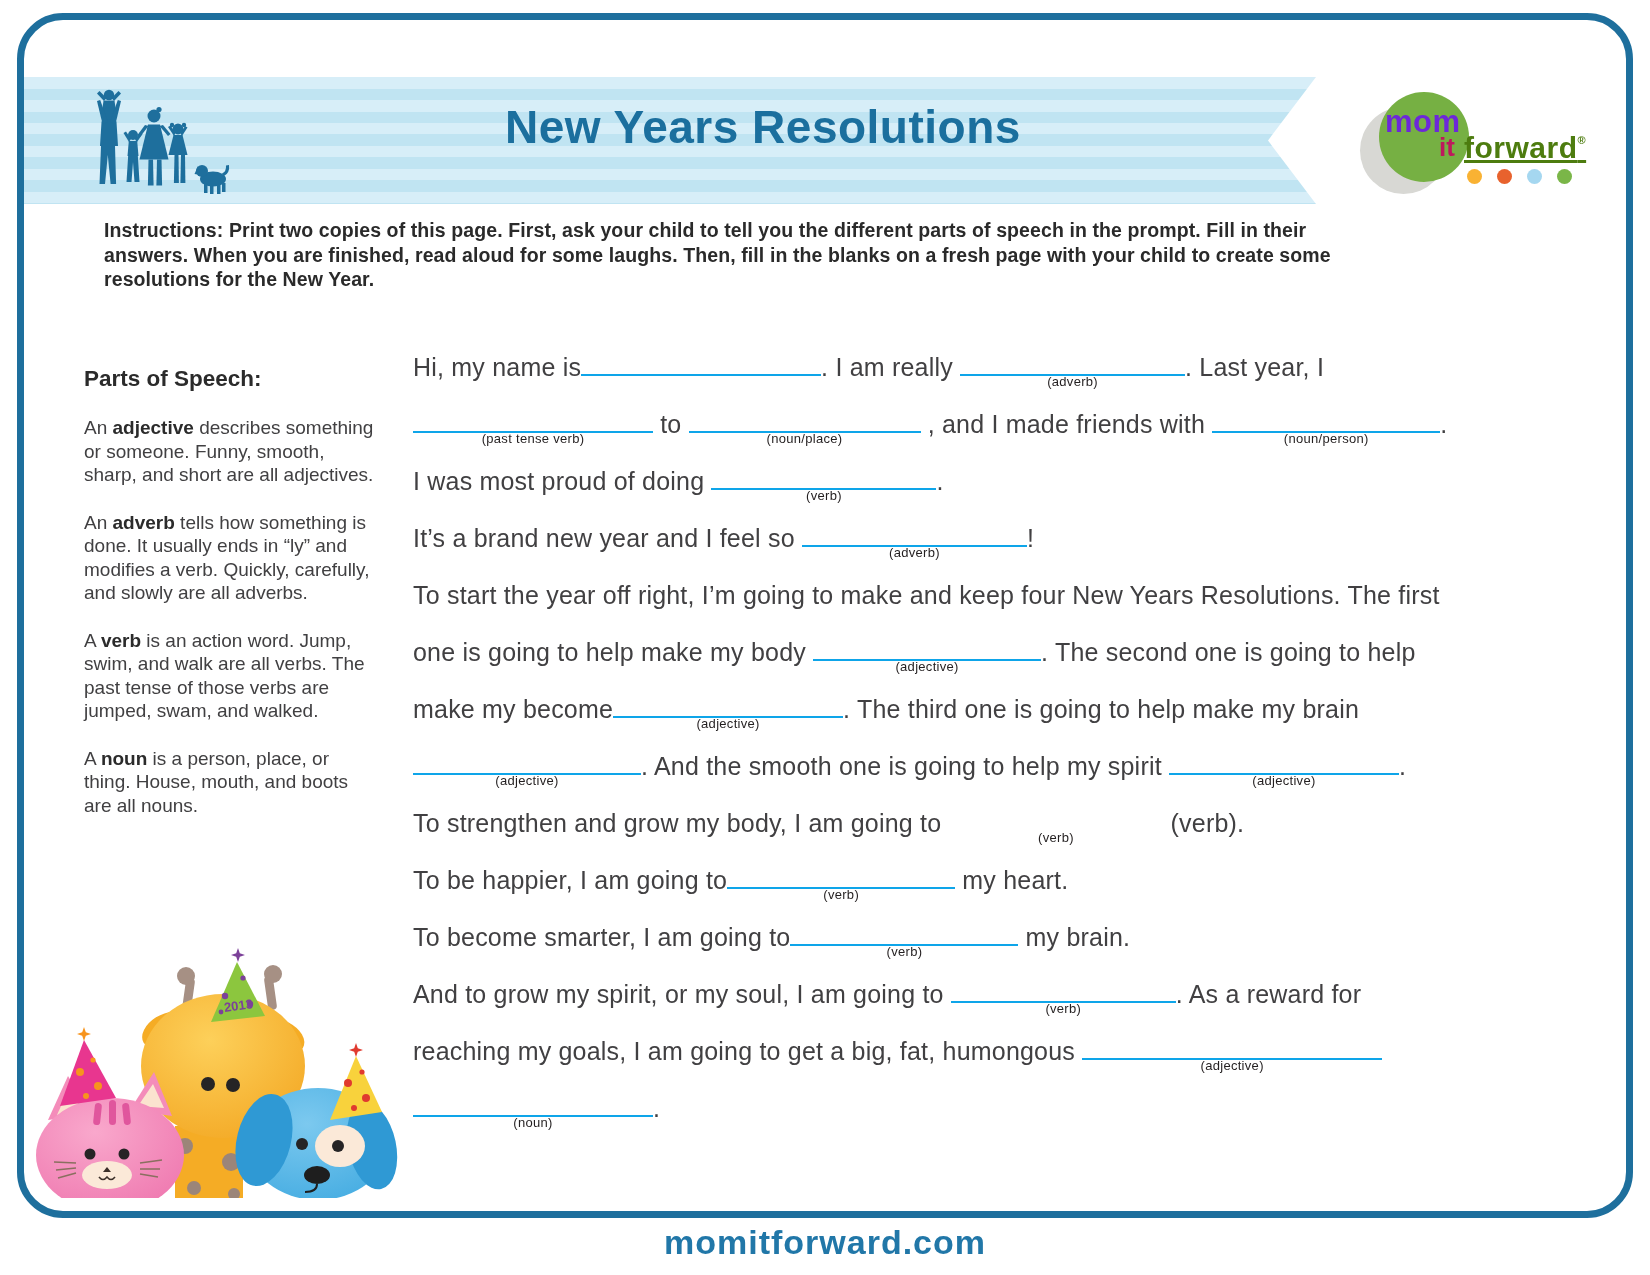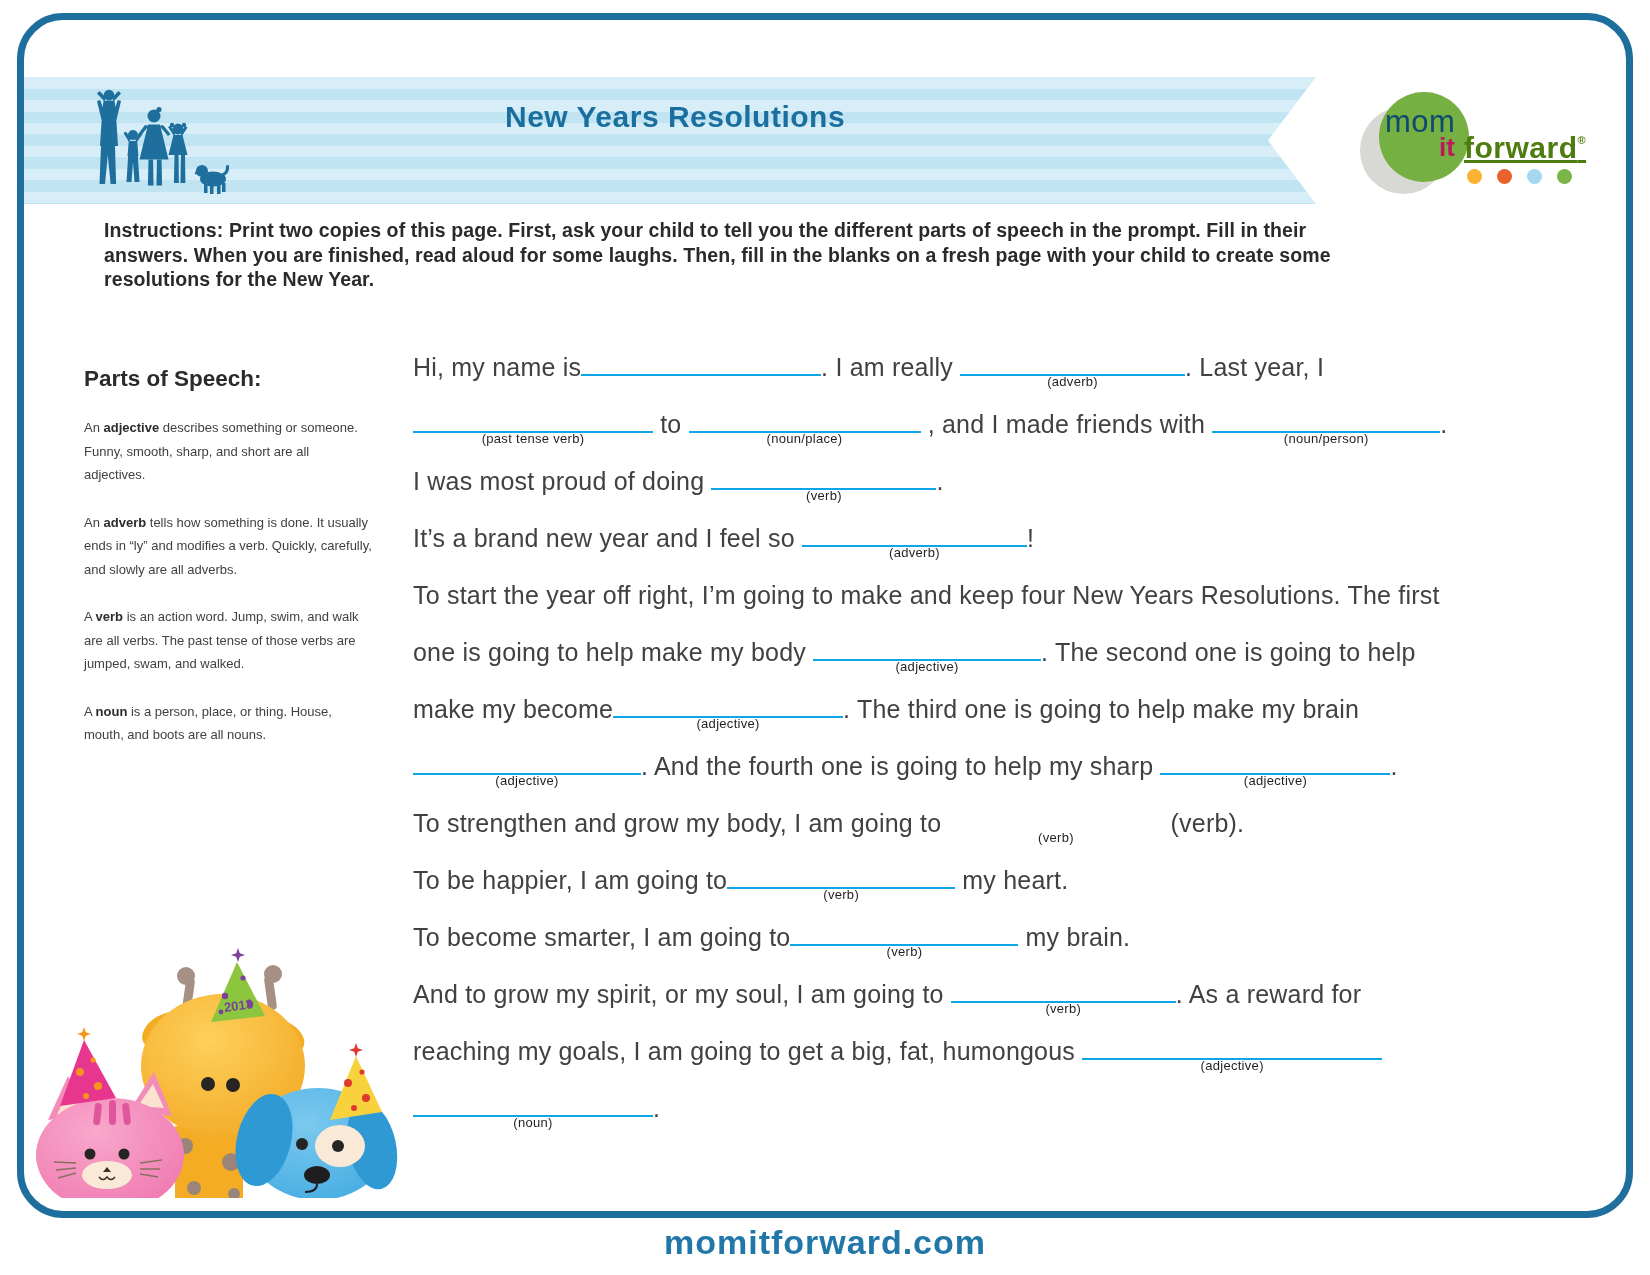--- a/index.html
+++ b/index.html
@@ -14,41 +14,41 @@
   }
   
   .banner {
     position:absolute; left:24px; top:77px; width:1292px; height:127px;
     background:repeating-linear-gradient(to bottom,#d7eef8 0 11.5px,#c0e4f2 11.5px 23px);
     clip-path:polygon(0 0,100% 0,calc(100% - 48px) 50%,100% 100%,0 100%);
   }
   .family-svg { position:absolute; left:78px; top:84px; width:176px; height:114px; }
   .page-title {
     position:absolute; left:505px; top:100px;
-    font-size:30px; font-weight:bold; color:#1b6f9e; letter-spacing:.5px; white-space:nowrap;
+    font-size:46px; font-weight:bold; color:#1b6f9e; letter-spacing:.5px; white-space:nowrap;
   }
   
   .logo { position:absolute; left:1355px; top:90px; width:250px; height:105px; }
   .logo-shadow { position:absolute; left:5px; top:17px; width:87px; height:87px; border-radius:50%; background:#d8d8d4; }
   .logo-circle { position:absolute; left:24px; top:2px; width:90px; height:90px; border-radius:50%; background:#76b043; }
-  .logo-mom { position:absolute; left:30px; top:14px; font-size:31px; font-weight:normal; color:#0c4a6e; letter-spacing:.5px; }
+  .logo-mom { position:absolute; left:30px; top:14px; font-size:31px; font-weight:bold; color:#6d28d9; letter-spacing:.5px; }
   .logo-it  { position:absolute; left:84px; top:42px; font-size:26px; font-weight:bold; color:#be185d; }
   .logo-forward { position:absolute; left:109px; top:41px; font-size:30px; font-weight:bold; color:#4d7c0f; letter-spacing:.5px; white-space:nowrap;text-decoration:underline; }
   .logo-reg { font-size:11px; vertical-align:14px; }
   .logo-dots { position:absolute; left:112px; top:79px; display:flex; gap:15px; }
   .logo-dot { width:15px; height:15px; border-radius:50%; display:inline-block; }
   
   .instructions {
     position:absolute; left:104px; top:218px; width:1290px;
     font-size:19.5px; font-weight:bold; color:#2a2a2a; line-height:24.5px; letter-spacing:.1px;
   }
   
   .sidebar { position:absolute; left:84px; top:366px; width:290px; color:#414042; }
   .pos-heading { font-size:22.5px; font-weight:bold; color:#2b2b2b; }
-  .pos-entry { margin-top:24px; font-size:13px; line-height:23.5px; }
+  .pos-entry { margin-top:24px; font-size:19px; line-height:23.5px; }
   .pos-entry b { color:#2b2b2b; }
   
   .madlib { position:absolute; left:413px; top:339px; width:1105px; font-size:25px; color:#414042; letter-spacing:.2px; }
   .ml-line { height:57px; line-height:57px; white-space:nowrap; position:relative; }
   .ml-blank {
     display:inline-block; height:30px; vertical-align:baseline; position:relative;
     border-bottom:2px solid #0ea5e9;
   }
   .ml-blank.noline { border-bottom-color:transparent; }
   .ml-label {
@@ -147,21 +147,21 @@
 </div>
 
 <div class="madlib" id="madlib">
     <div class="ml-line"><span class="ml-text">Hi, my name is</span><span class="ml-blank" style="width: 240px;"></span><span class="ml-text">. I am really </span><span class="ml-blank" style="width: 225px;"><span class="ml-label">(adverb)</span></span><span class="ml-text">. Last year, I</span></div>
     <div class="ml-line"><span class="ml-blank" style="width: 240px;"><span class="ml-label">(past tense verb)</span></span><span class="ml-text"> to </span><span class="ml-blank" style="width: 232px;"><span class="ml-label">(noun/place)</span></span><span class="ml-text"> , and I made friends with </span><span class="ml-blank" style="width: 228px;"><span class="ml-label">(noun/person)</span></span><span class="ml-text">.</span></div>
     <div class="ml-line"><span class="ml-text">I was most proud of doing </span><span class="ml-blank" style="width: 225px;"><span class="ml-label">(verb)</span></span><span class="ml-text">.</span></div>
     <div class="ml-line"><span class="ml-text">It’s a brand new year and I feel so </span><span class="ml-blank" style="width: 225px;"><span class="ml-label">(adverb)</span></span><span class="ml-text">!</span></div>
     <div class="ml-line"><span class="ml-text">To start the year off right, I’m going to make and keep four New Years Resolutions. The first</span></div>
     <div class="ml-line"><span class="ml-text">one is going to help make my body </span><span class="ml-blank" style="width: 228px;"><span class="ml-label">(adjective)</span></span><span class="ml-text">. The second one is going to help</span></div>
     <div class="ml-line"><span class="ml-text">make my become</span><span class="ml-blank" style="width: 230px;"><span class="ml-label">(adjective)</span></span><span class="ml-text">. The third one is going to help make my brain</span></div>
-    <div class="ml-line"><span class="ml-blank" style="width: 228px;"><span class="ml-label">(adjective)</span></span><span class="ml-text">. And the fourth one is going to help my sharp </span><span class="ml-blank" style="width: 230px;"><span class="ml-label">(adjective)</span></span><span class="ml-text">.</span></div>
+    <div class="ml-line"><span class="ml-blank" style="width: 228px;"><span class="ml-label">(adjective)</span></span><span class="ml-text">. And the smooth one is going to help my spirit </span><span class="ml-blank" style="width: 230px;"><span class="ml-label">(adjective)</span></span><span class="ml-text">.</span></div>
     <div class="ml-line"><span class="ml-text">To strengthen and grow my body, I am going to </span><span class="ml-blank noline" style="width: 215px;"><span class="ml-label">(verb)</span></span><span class="ml-text"> (verb).</span></div>
     <div class="ml-line"><span class="ml-text">To be happier, I am going to</span><span class="ml-blank" style="width: 228px;"><span class="ml-label">(verb)</span></span><span class="ml-text"> my heart.</span></div>
     <div class="ml-line"><span class="ml-text">To become smarter, I am going to</span><span class="ml-blank" style="width: 228px;"><span class="ml-label">(verb)</span></span><span class="ml-text"> my brain.</span></div>
     <div class="ml-line"><span class="ml-text">And to grow my spirit, or my soul, I am going to </span><span class="ml-blank" style="width: 225px;"><span class="ml-label">(verb)</span></span><span class="ml-text">. As a reward for</span></div>
     <div class="ml-line"><span class="ml-text">reaching my goals, I am going to get a big, fat, humongous </span><span class="ml-blank" style="width: 300px;"><span class="ml-label">(adjective)</span></span></div>
     <div class="ml-line"><span class="ml-blank" style="width: 240px;"><span class="ml-label">(noun)</span></span><span class="ml-text">.</span></div>
   </div>
 
 <svg class="animals-svg" viewBox="0 0 380 250">
   <defs>

